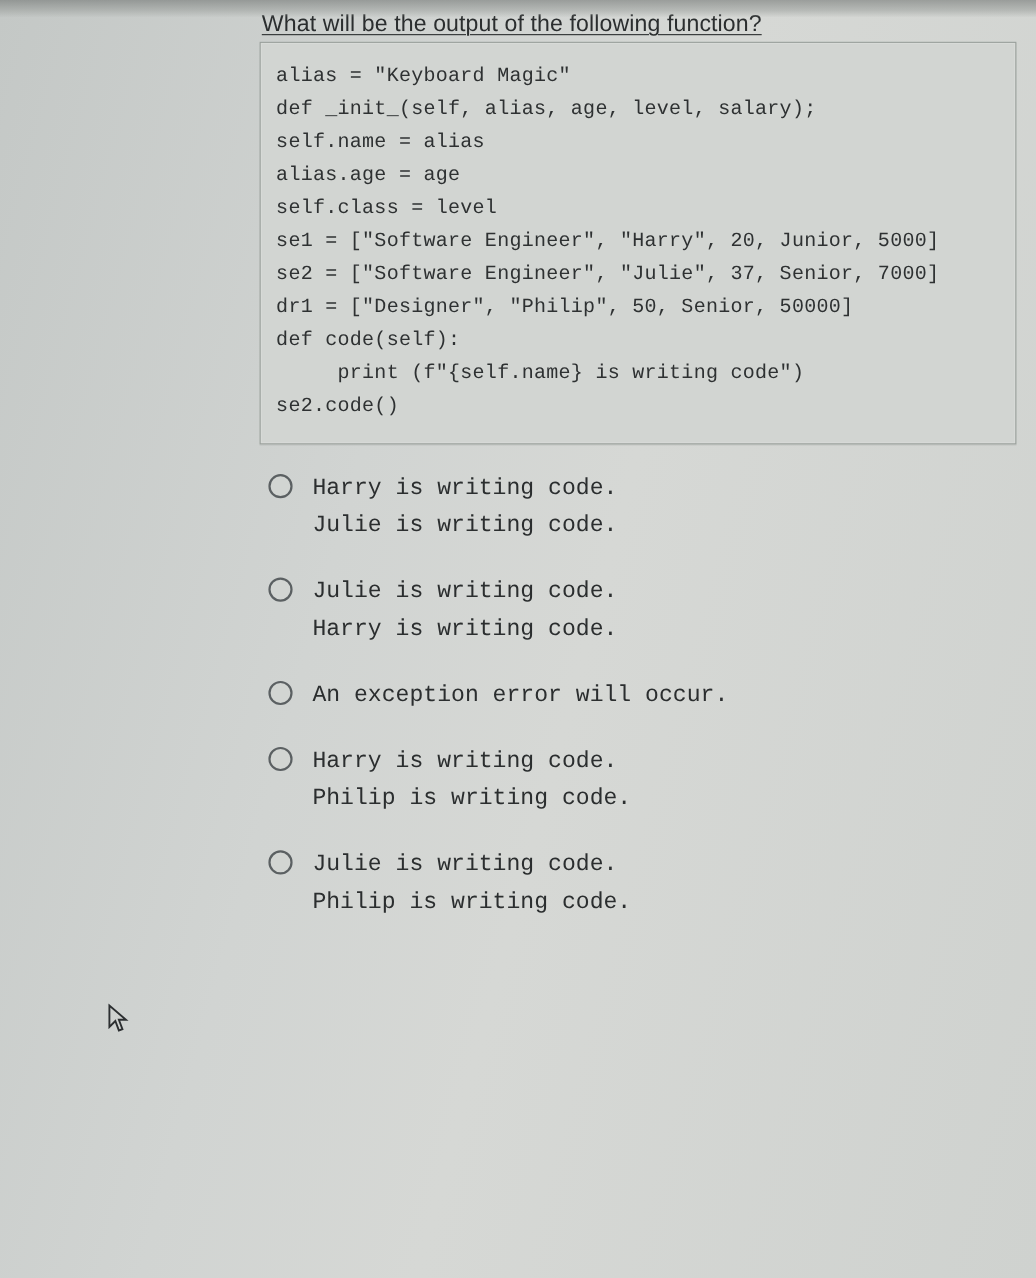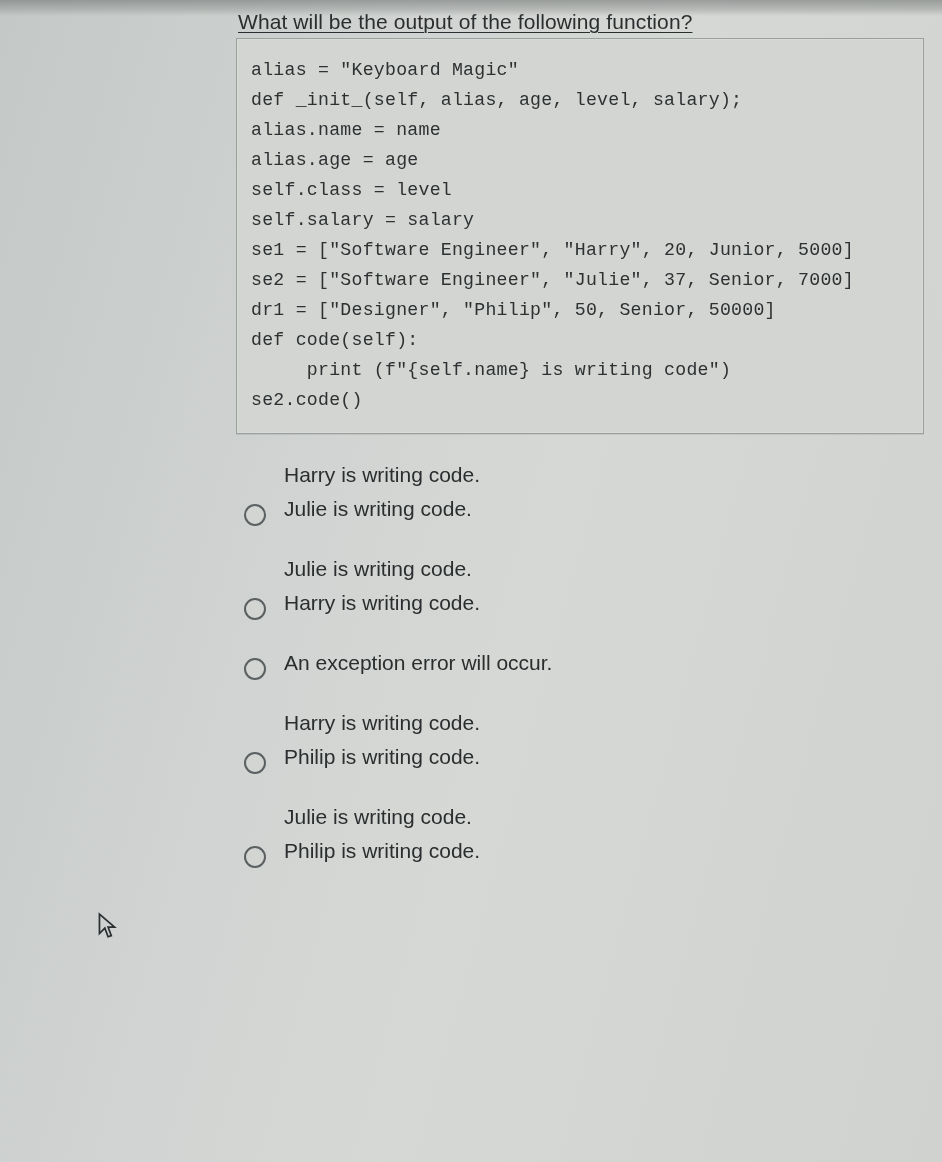--- a/index.html
+++ b/index.html
@@ -43,23 +43,24 @@
     font-family: "Menlo", "Consolas", "Liberation Mono", monospace;
     font-size: 18.2px;
     line-height: 30px;
     color: #2e3132;
     white-space: pre;
     letter-spacing: .25px;
   }
   .options { padding-left: 8px; }
   .option {
     display: flex;
-    align-items: flex-end;
+    align-items: flex-start;
     gap: 18px;
     margin: 14px 0 26px 0;
+    font-family: Liberation Mono, monospace;
   }
   .radio {
     flex: 0 0 auto;
     width: 22px;
     height: 22px;
     border: 2px solid #5b6062;
     border-radius: 50%;
     margin-top: 3px;
     background: #d2d5d2;
   }
@@ -87,24 +88,23 @@
   <div class="prompt">
     <span class="underline">What will be the output of the following function?</span>
   </div>
 
   <div class="code-box">
     <div class="code-line"></div>
     <div class="code-line">alias = "Keyboard Magic"</div>
     <div class="code-line"></div>
     <div class="code-line">def _init_(self, alias, age, level, salary);</div>
     <div class="code-line"></div>
-    <div class="code-line">alias.name = name</div>
+    <div class="code-line">self.name = alias</div>
     <div class="code-line">alias.age = age</div>
     <div class="code-line">self.class = level</div>
-    <div class="code-line">self.salary = salary</div>
     <div class="code-line"></div>
     <div class="code-line">se1 = ["Software Engineer", "Harry", 20, Junior, 5000]</div>
     <div class="code-line">se2 = ["Software Engineer", "Julie", 37, Senior, 7000]</div>
     <div class="code-line">dr1 = ["Designer", "Philip", 50, Senior, 50000]</div>
     <div class="code-line"></div>
     <div class="code-line">def code(self):</div>
     <div class="code-line">     print (f"{self.name} is writing code")</div>
     <div class="code-line"></div>
     <div class="code-line">se2.code()</div>
   </div>

